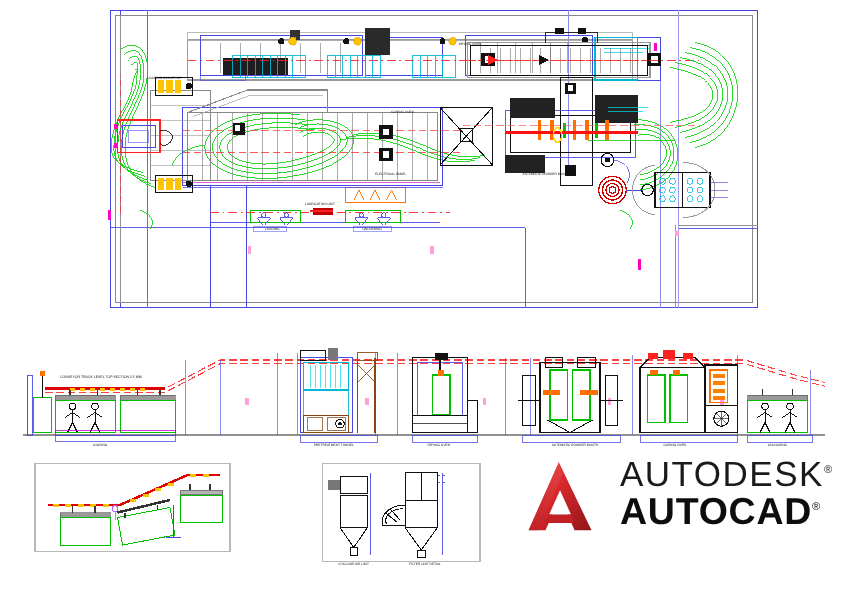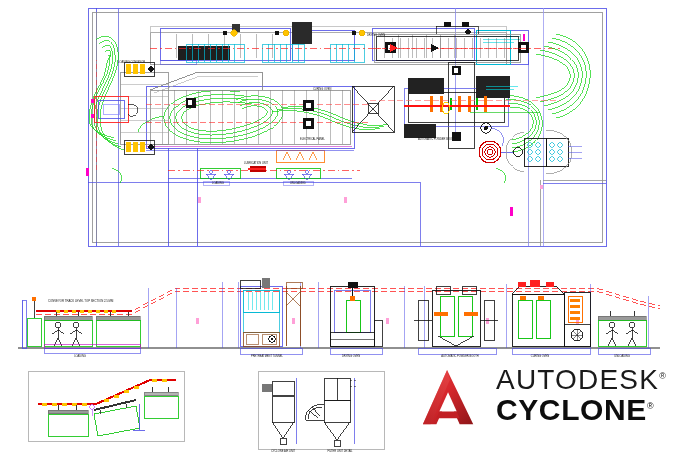--- a/index.html
+++ b/index.html
@@ -731,18 +731,18 @@
 
       <path d="M30 4 L5 60 L13 60 L33 14 Z" fill="url(#agrad2)" opacity="0.55"></path>
 
       <path d="M22 47 L40 47 L43 54 L19 54 Z" fill="#C22024"></path>
     </svg>
     <div class="logo-text">
       <div class="logo-autodesk">
         <span>AUTODESK</span><span class="reg">®</span>
       </div>
       <div class="logo-autocad">
-        <span>CYCLONE</span><span class="reg">®</span>
+        <span>AUTOCAD</span><span class="reg">®</span>
       </div>
     </div>
   </div>
 
 </div>
 
 </body></html>

